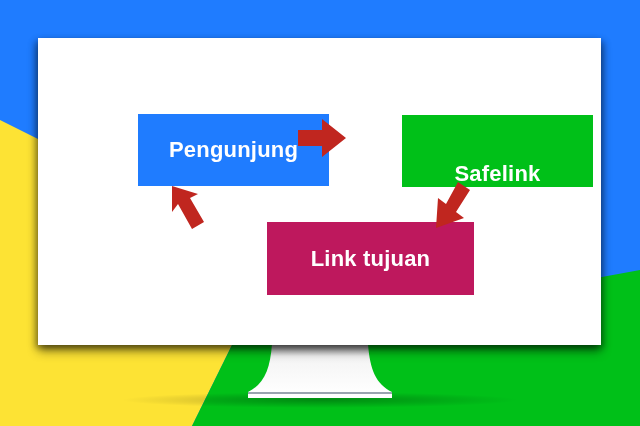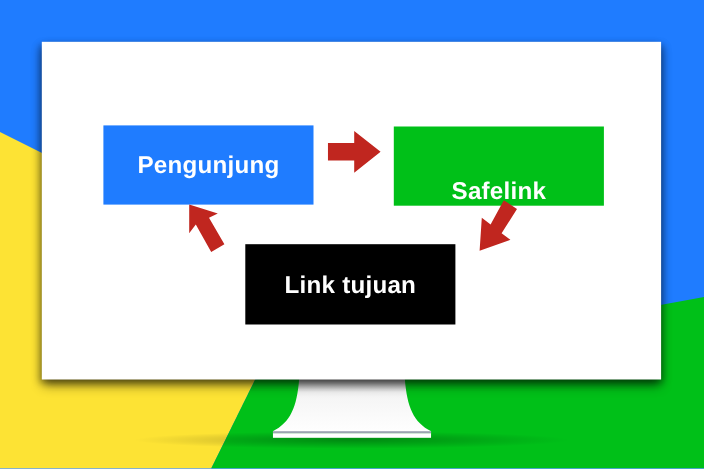--- a/index.html
+++ b/index.html
@@ -1,24 +1,24 @@
 <!DOCTYPE html>
 <html><head>
   <meta charset="utf-8">
   <style>
     html, body { margin: 0; padding: 0; }
     body { width: 640px; height: 426px; position: relative; overflow: hidden; background: #1f7cff; font-family: "Liberation Sans", sans-serif; }
     .bg { position: absolute; left: 0; top: 0; width: 640px; height: 426px; }
     .stand-shadow { position: absolute; left: 120px; top: 392px; width: 400px; height: 16px; border-radius: 50%; background: radial-gradient(ellipse at center, rgba(0,0,0,0.28) 0%, rgba(0,0,0,0) 70%); }
     .stand { position: absolute; left: 248px; top: 344px; width: 144px; height: 56px; }
     .screen { position: absolute; left: 38px; top: 38px; width: 563px; height: 307px; background: #ffffff; box-shadow: 0 6px 10px rgba(0,0,0,0.45), -3px 3px 6px rgba(0,0,0,0.25), 3px 3px 6px rgba(0,0,0,0.25); }
-    .box { position: absolute; display: flex; align-items: center; justify-content: center; color: #ffffff; font-weight: bold; font-size: 22px; letter-spacing: 0.2px; }
+    .box { position: absolute; display: flex; align-items: center; justify-content: center; color: #ffffff; font-weight: bold; font-size: 22px; letter-spacing: 0.2px; margin-left: 44px; }
     .box-blue { left: 56px; top: 76px; width: 191px; height: 72px; background: #1f7cff; }
     .box-green { left: 320px; top: 77px; width: 191px; height: 72px; background: #00c018; align-items: flex-end; }
-    .box-yellow { left: 185px; top: 184px; width: 191px; height: 73px; background: #000000; }
+    .box-yellow { left: 185px; top: 184px; width: 207px; height: 73px; background: #be185d; }
     .arrow { position: absolute; }
   </style>
 </head>
 <body>
 
 <svg class="bg" viewBox="0 0 640 426" width="640" height="426">
   <rect x="0" y="0" width="640" height="426" fill="#1f7cff"></rect>
   <polygon points="0,120 240,240 232,345 192,426 0,426" fill="#fde334"></polygon>
   <polygon points="232,345 640,270 640,426 192,426" fill="#00c018"></polygon>
 </svg>

